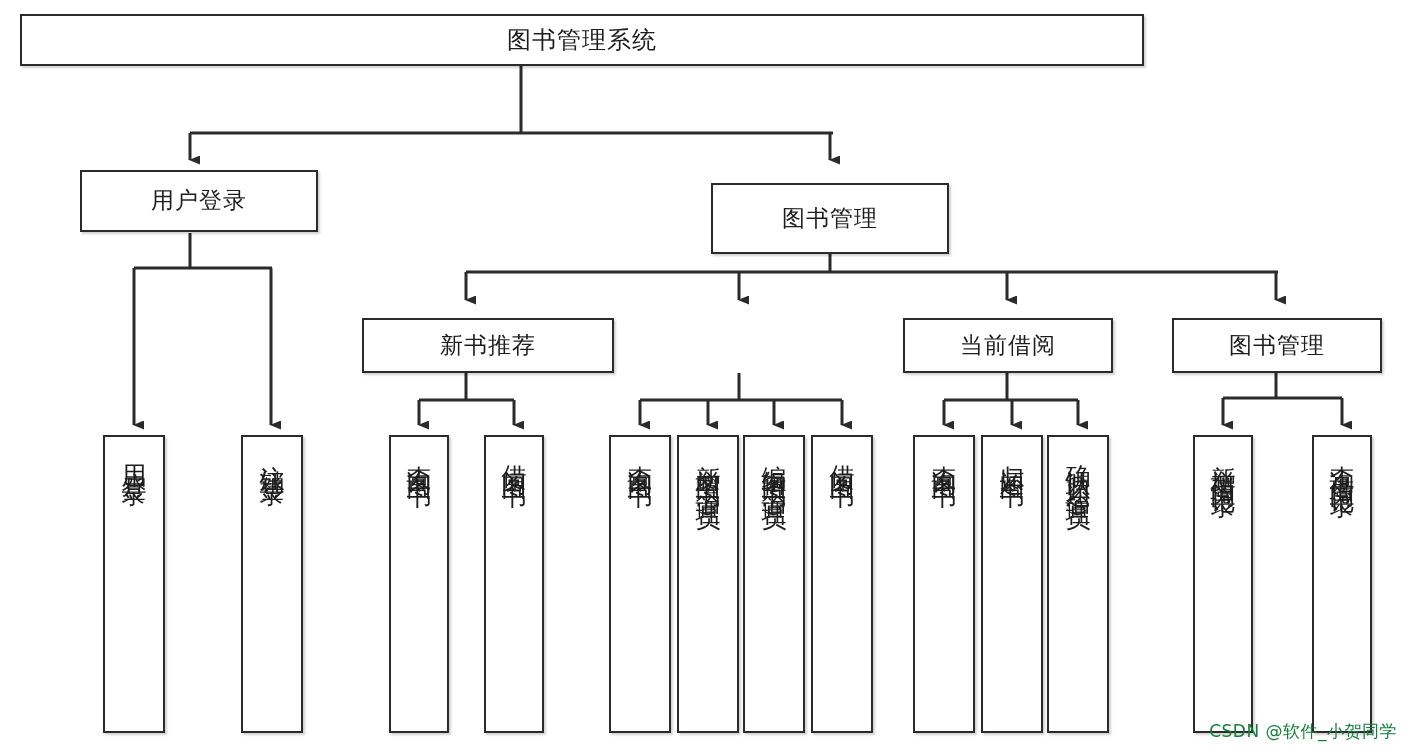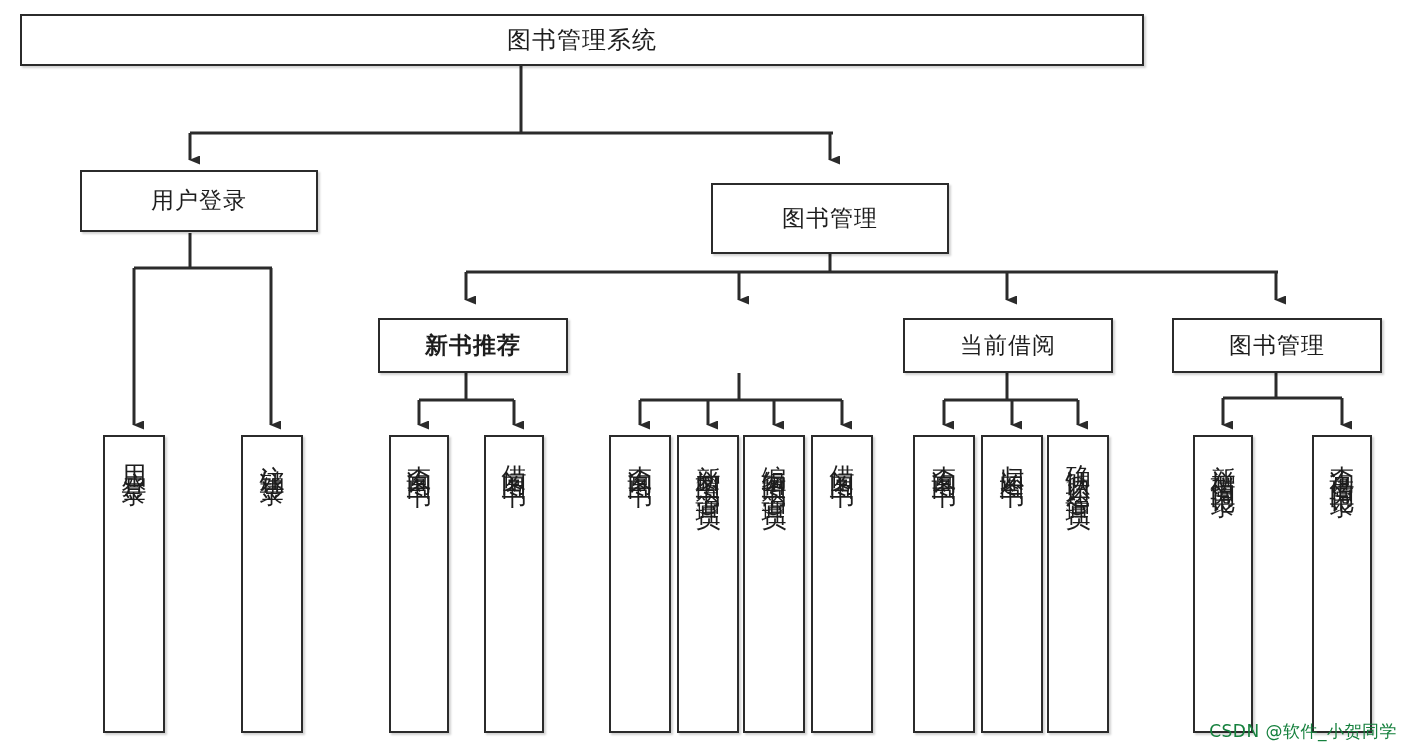--- a/index.html
+++ b/index.html
@@ -135,21 +135,21 @@
     <span class="label">图书管理系统</span>
   </div>
 
   <div class="node h" style="left:80px; top:170px; width:238px; height:62px;">
     <span class="label">用户登录</span>
   </div>
   <div class="node h" style="left:711px; top:183px; width:238px; height:71px;">
     <span class="label">图书管理</span>
   </div>
 
-  <div class="node h" style="left:378px; top:318px; width:190px; height:55px;font-weight:bold;">
+  <div class="node h" style="left:362px; top:318px; width:252px; height:55px;">
     <span class="label">新书推荐</span>
   </div>
   <div class="node h" style="left:903px; top:318px; width:210px; height:55px;">
     <span class="label">当前借阅</span>
   </div>
   <div class="node h" style="left:1172px; top:318px; width:210px; height:55px;">
     <span class="label">图书管理</span>
   </div>
 
   <div class="node v" style="left:103px; top:435px; width:62px; height:298px;">

